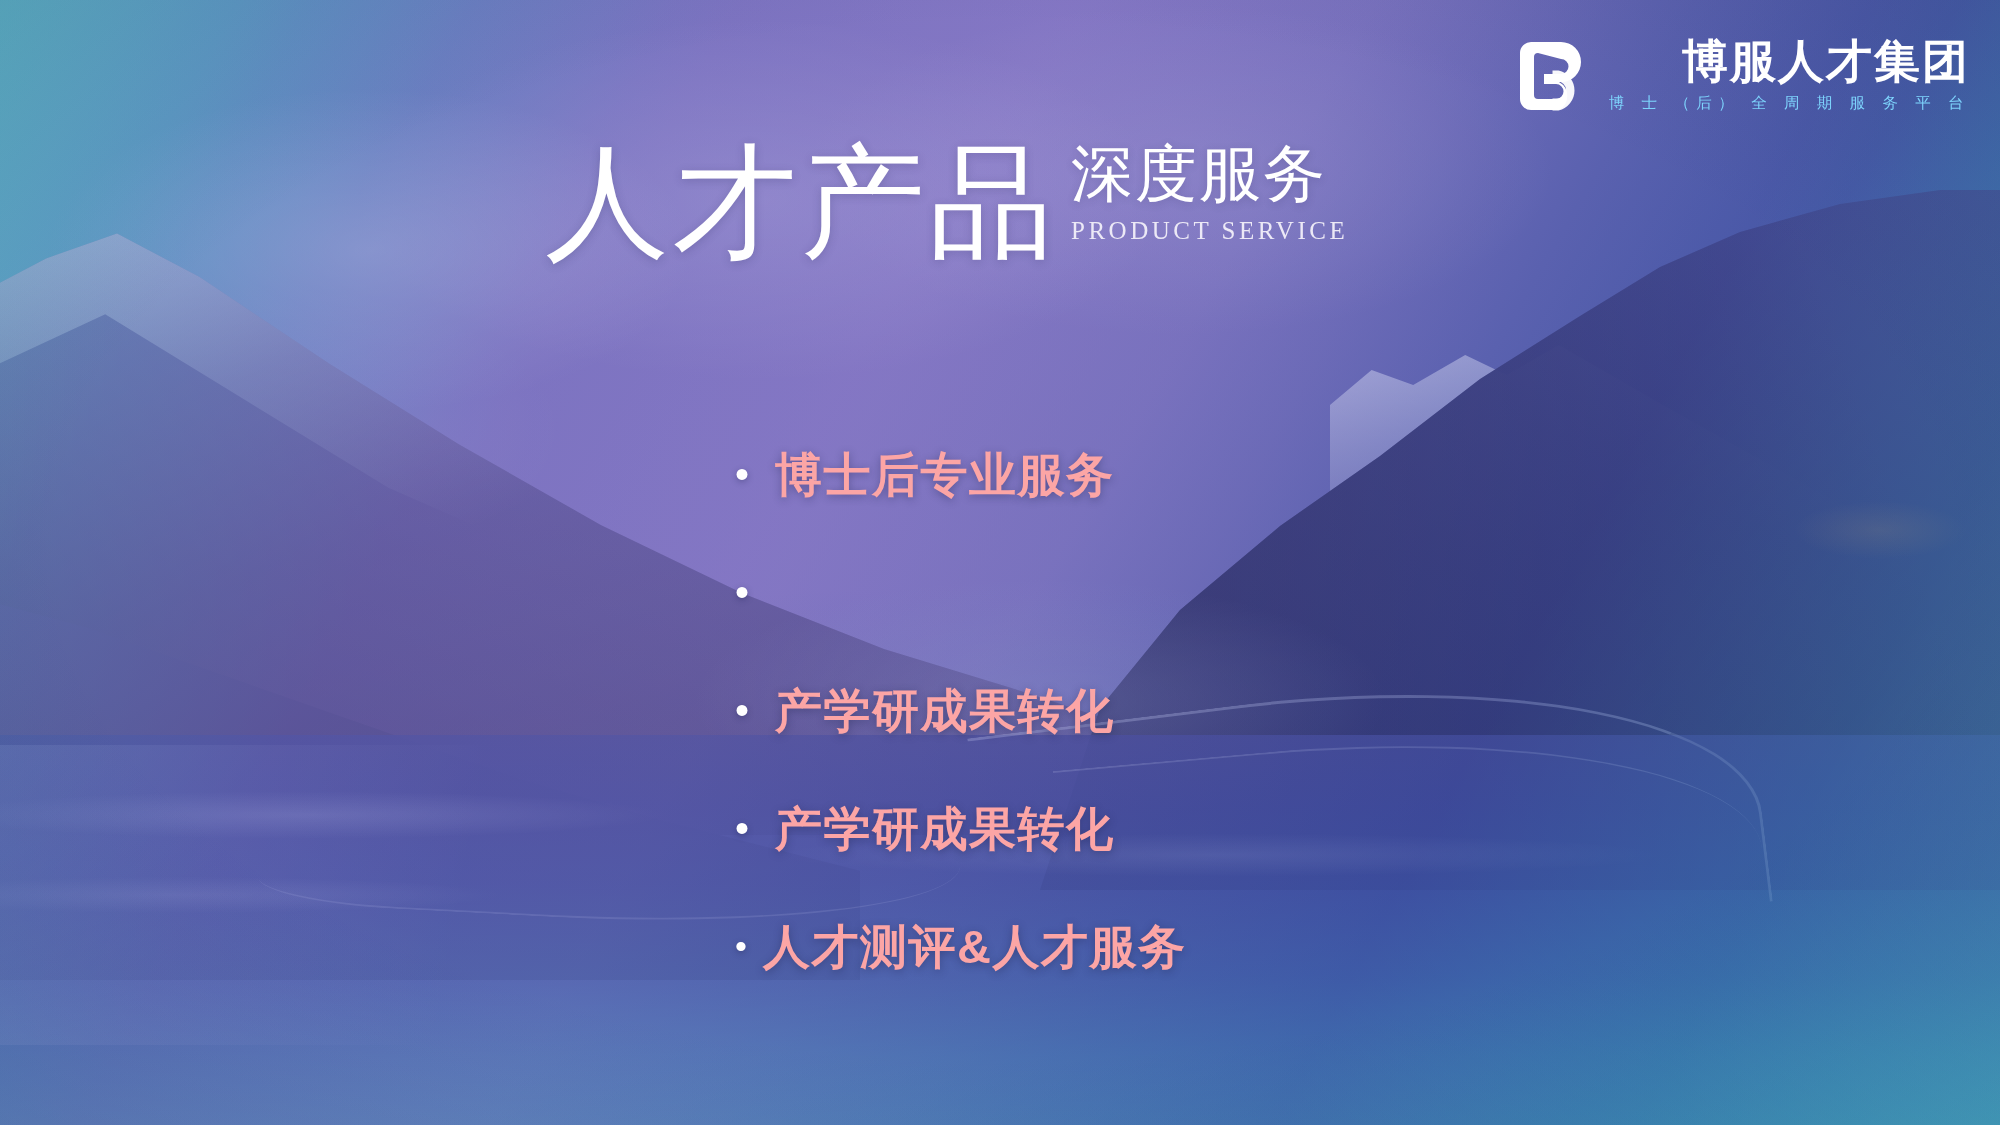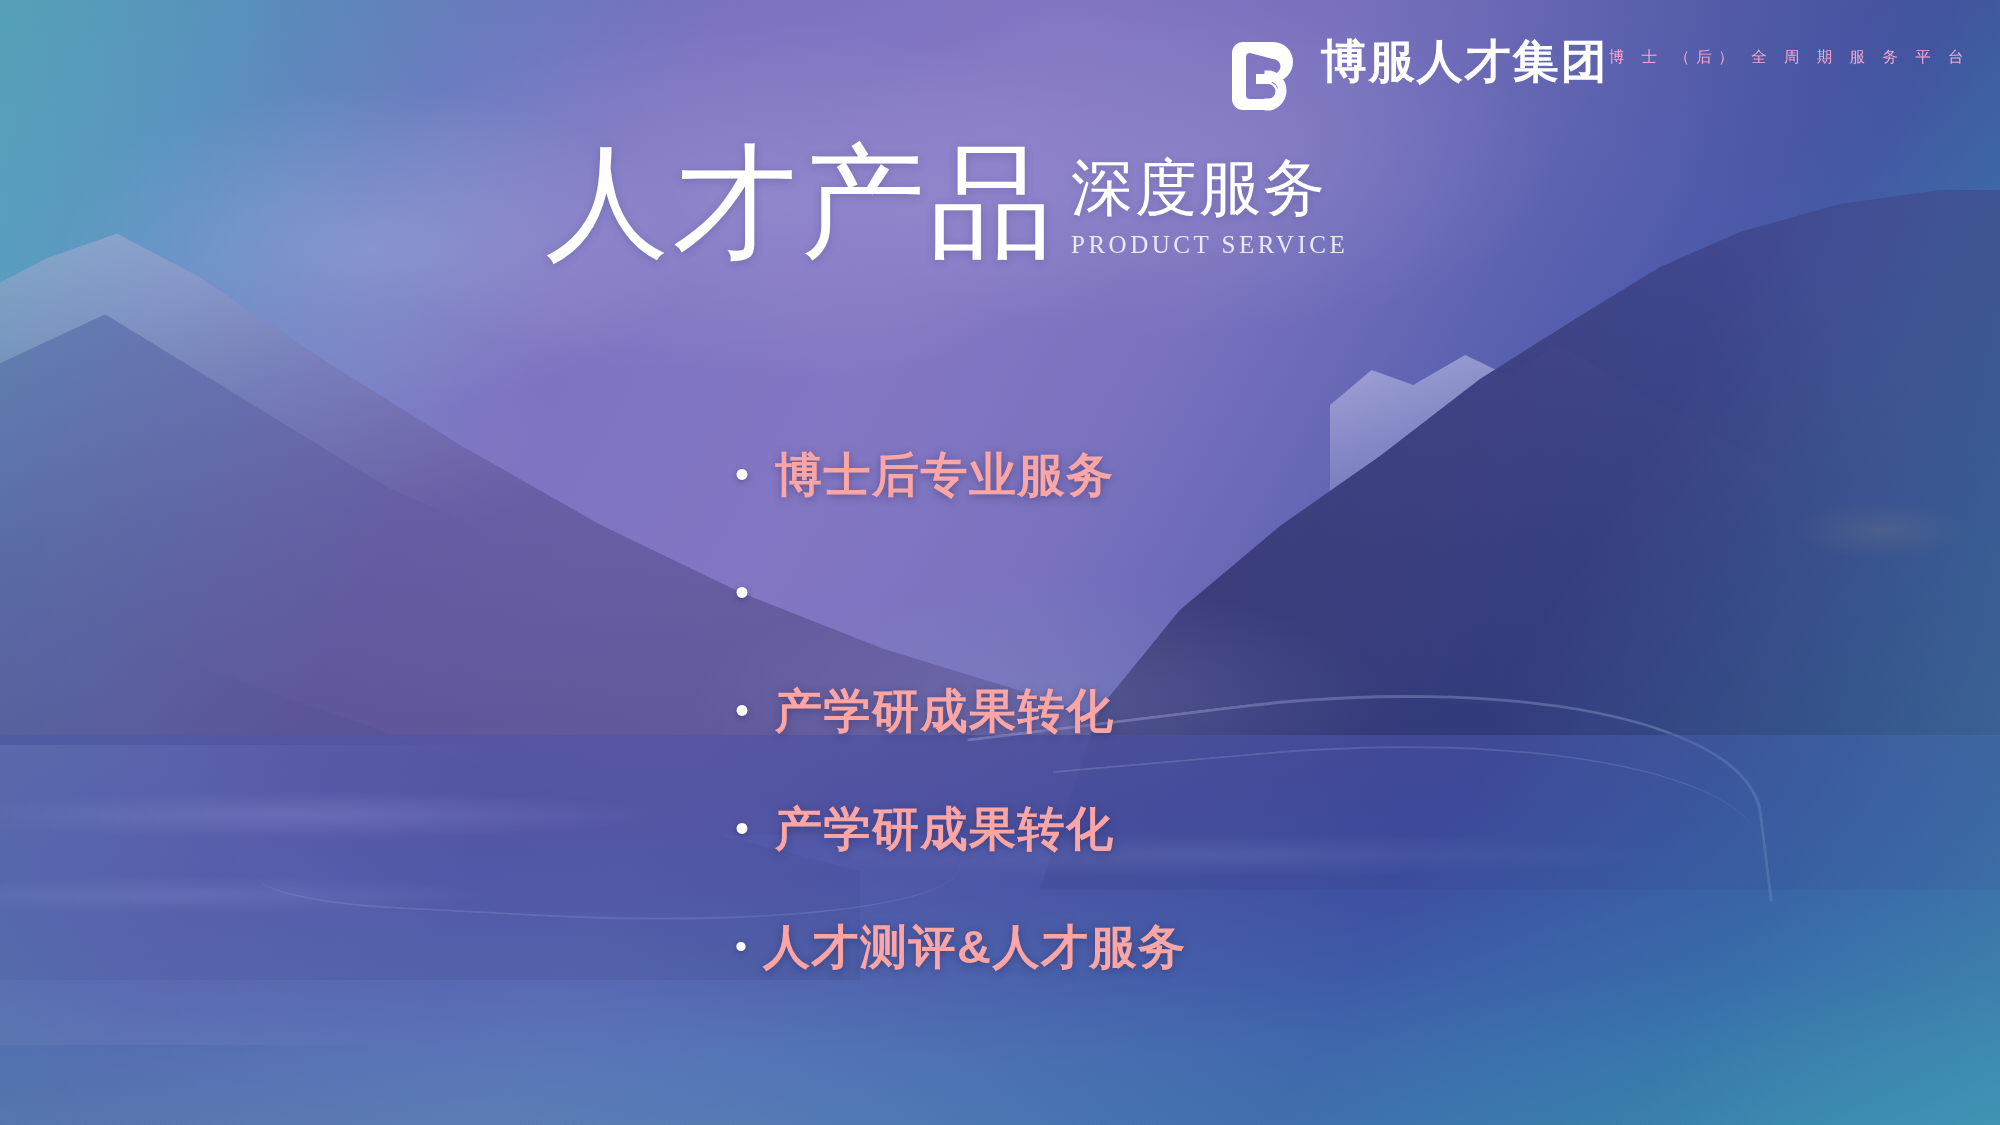--- a/index.html
+++ b/index.html
@@ -157,31 +157,31 @@
   .bg-vignette {
     background:radial-gradient(ellipse 90% 88% at 50% 48%, rgba(0,0,0,0) 52%, rgba(30,34,78,0.22) 100%);
   }
 
   
   .logo {
     position:absolute; right:30px; top:38px;
     display:flex; align-items:flex-start; gap:18px;
   }
   .logo-mark { width:74px; height:72px; flex:none; margin-top:2px; }
-  .logo-text { display:flex; flex-direction:row; align-items:flex-start; }
+  .logo-text { display:flex; flex-direction:column; align-items:flex-end; }
   .logo-name {
     color:#ffffff;
     font-size:46px;
     font-weight:700;
     letter-spacing:2px;
     line-height:1;
     white-space:nowrap;
   }
   .logo-sub {
-    color:#f9a8d4;
+    color:#7dd3fc;
     font-size:15.5px;
     letter-spacing:6.5px;
     line-height:1;
     margin-top:11px;
     white-space:nowrap;
     text-align:justify;
   }
 
   
   .headline {
@@ -190,21 +190,21 @@
   }
   .headline-main {
     color:#ffffff;
     font-size:124px;
     font-weight:300;
     line-height:1;
     letter-spacing:4px;
     white-space:nowrap;
     text-shadow:0 2px 10px rgba(40,40,90,0.22);
   }
-  .headline-side { margin-left:14px; margin-bottom:7px; }
+  .headline-side { margin-left:14px; margin-bottom:21px; }
   .headline-sub {
     color:#ffffff;
     font-size:62px;
     font-weight:300;
     line-height:1;
     letter-spacing:2px;
     white-space:nowrap;
     text-shadow:0 2px 8px rgba(40,40,90,0.2);
   }
   .headline-en {

